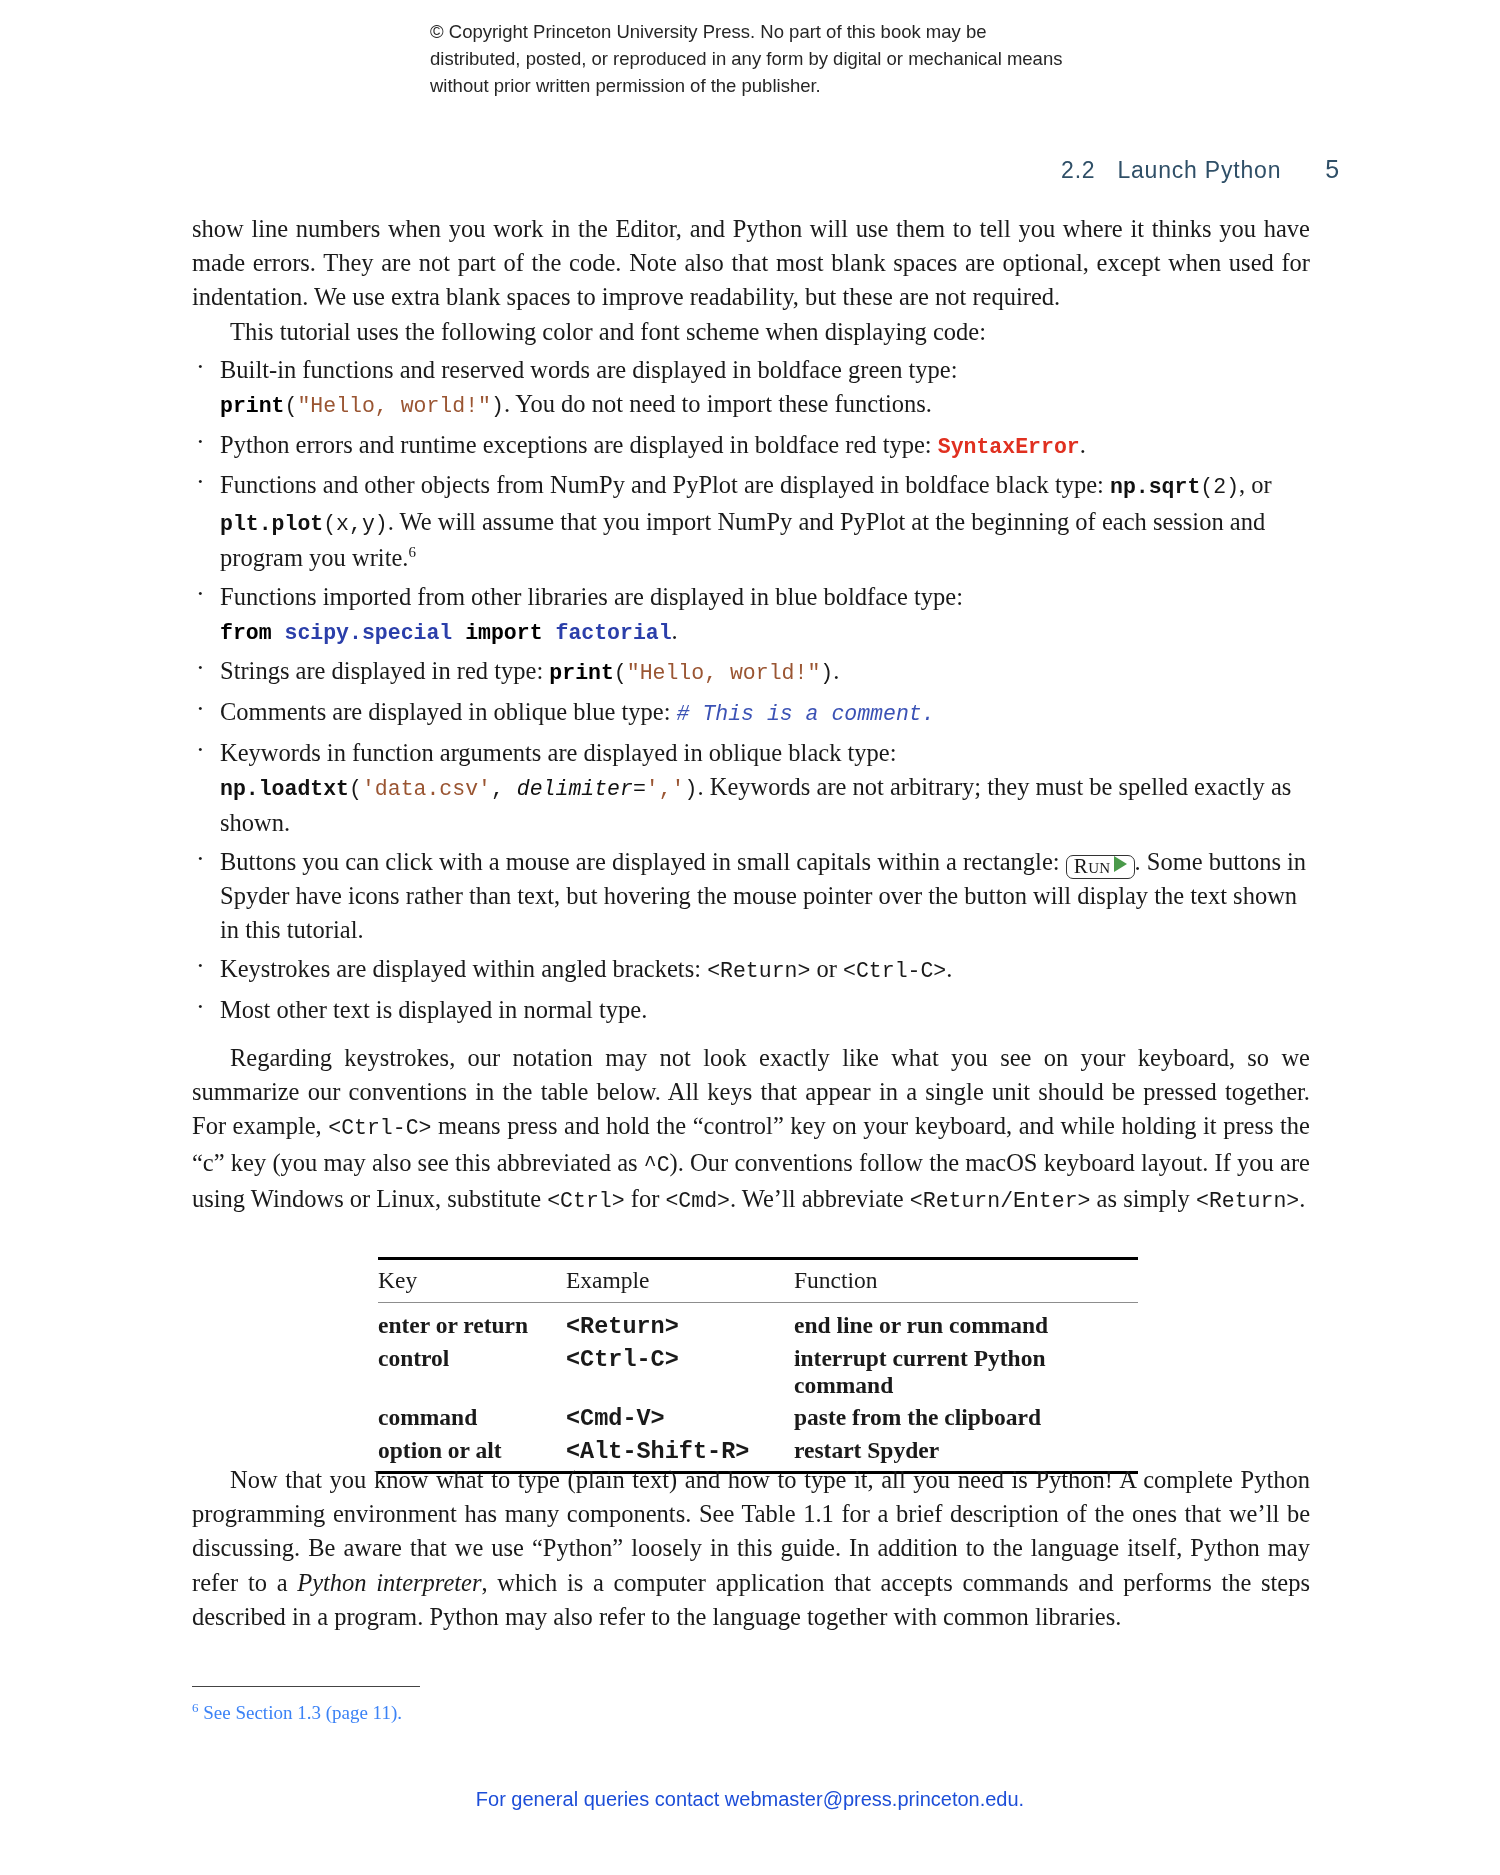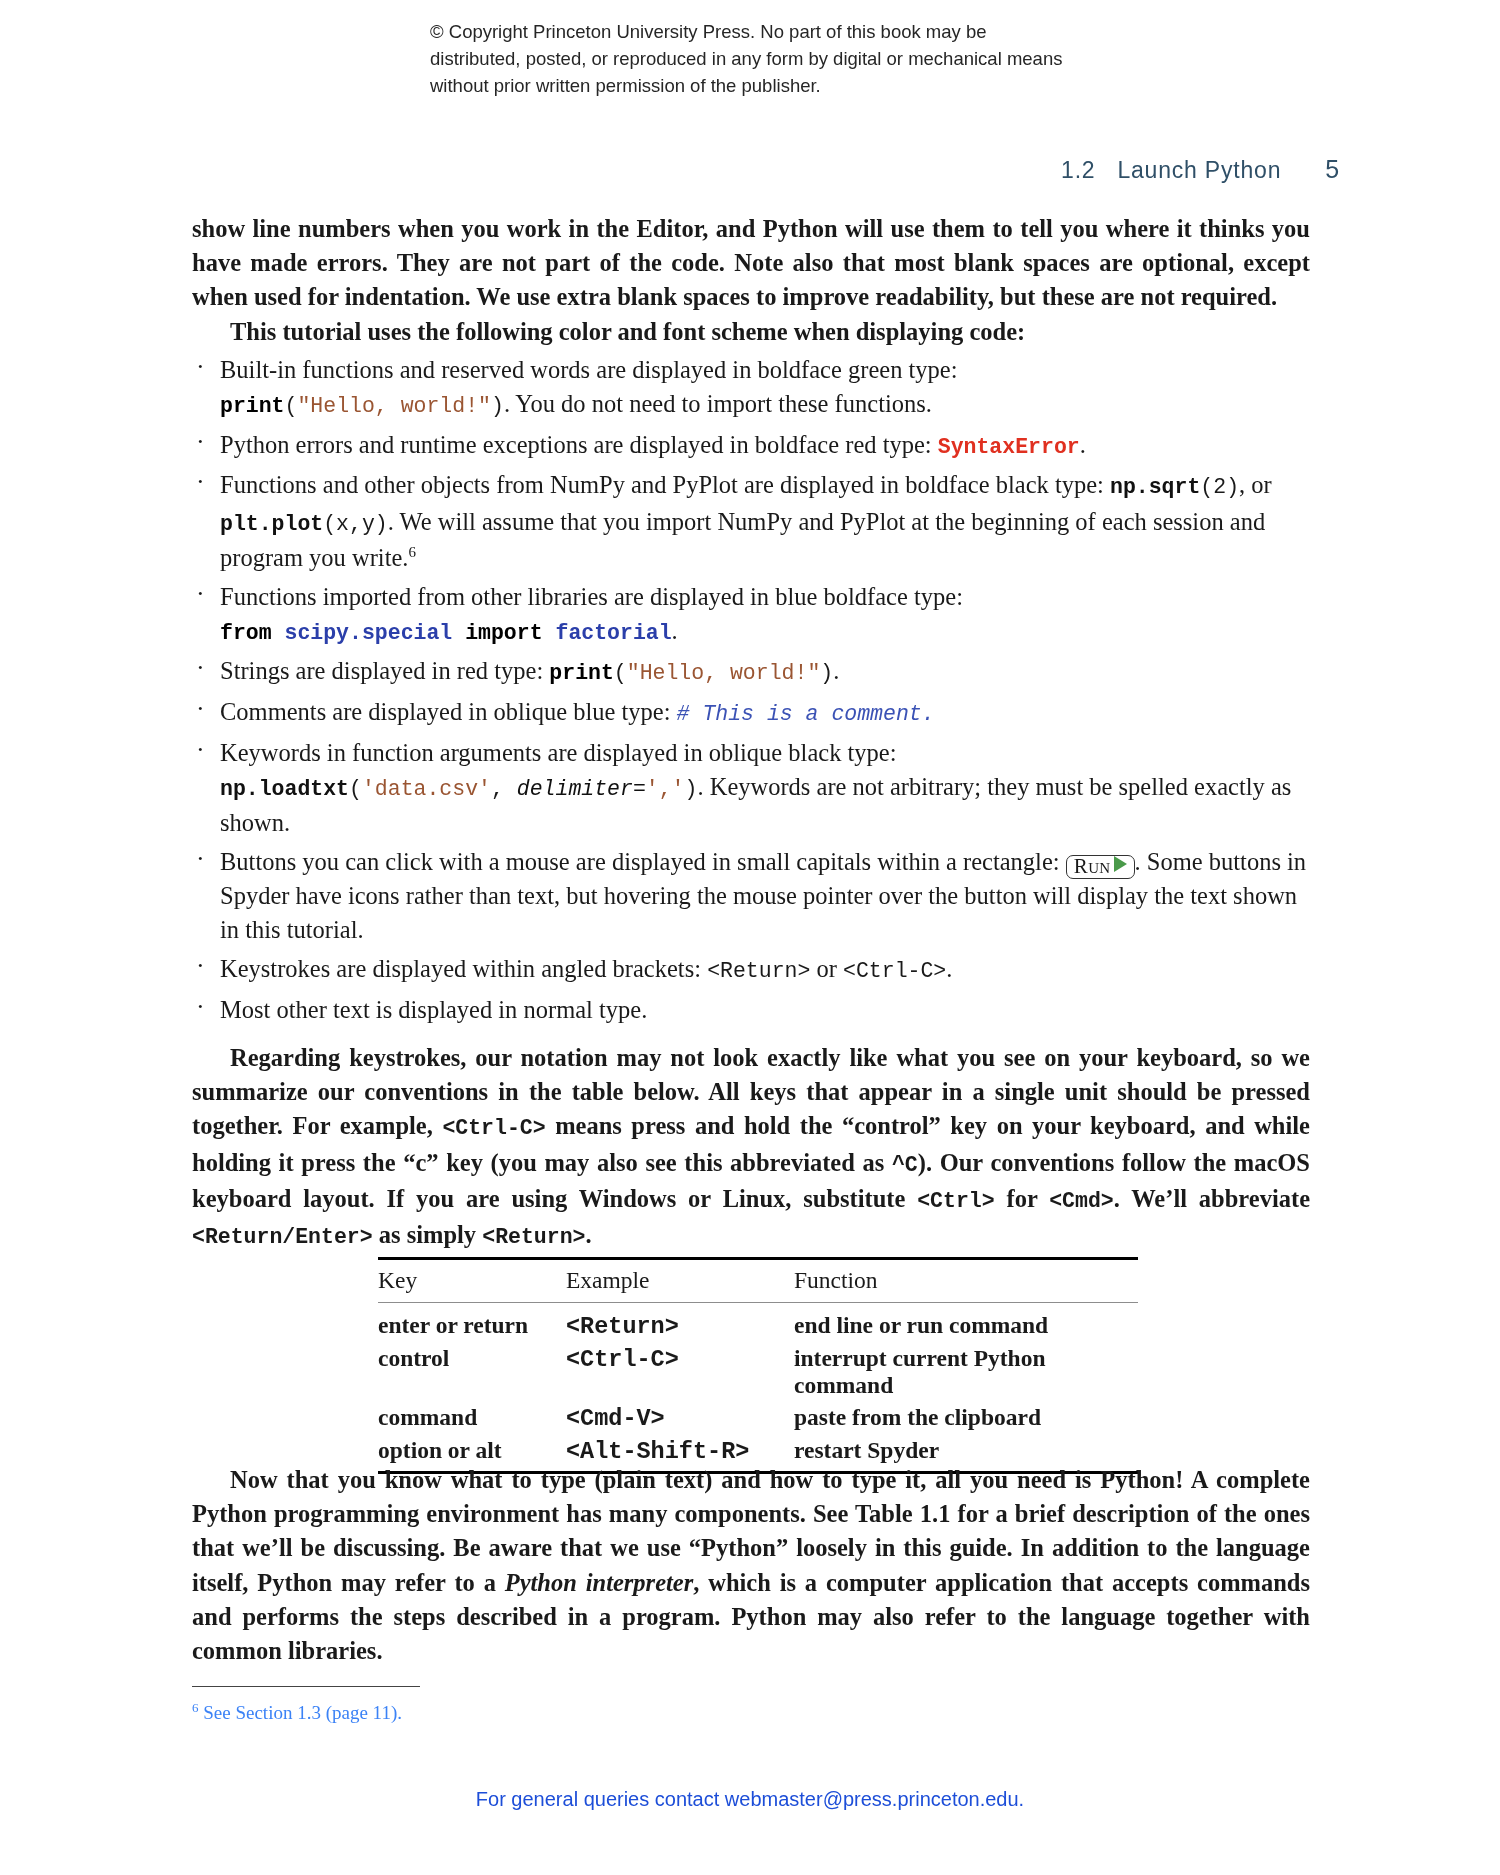--- a/index.html
+++ b/index.html
@@ -59,21 +59,20 @@
     top: 212px;
     width: 1118px;
   }
   p.para {
     margin: 0 0 0 0;
     font-size: 24.5px;
     line-height: 34.2px;
     text-align: justify;
     text-justify: inter-word;
     hyphens: none;
-    font-weight: bold;
   }
   p.indent { text-indent: 38px; }
 
   ul.bullets {
     list-style: none;
     margin: 4px 0 0 0;
     padding: 0;
   }
   ul.bullets > li {
     position: relative;
@@ -202,21 +201,21 @@
   }
 </style>
 </head>
 <body>
 
 <div class="page">
 
   <div class="copyright">© Copyright Princeton University Press. No part of this book may be distributed, posted, or reproduced in any form by digital or mechanical means without prior written permission of the publisher.</div>
 
   <div class="runhead">
-    <span class="sec">1.2</span>
+    <span class="sec">2.2</span>
     <span class="ttl">Launch Python</span>
     <span class="pno">5</span>
   </div>
 
   <div class="body-col">
 
     <p class="para">show line numbers when you work in the Editor, and Python will use them to tell you where it thinks you have made errors. They are not part of the code. Note also that most blank spaces are optional, except when used for indentation. We use extra blank spaces to improve readability, but these are not required.</p>
 
     <p class="para indent">This tutorial uses the following color and font scheme when displaying code:</p>
 

